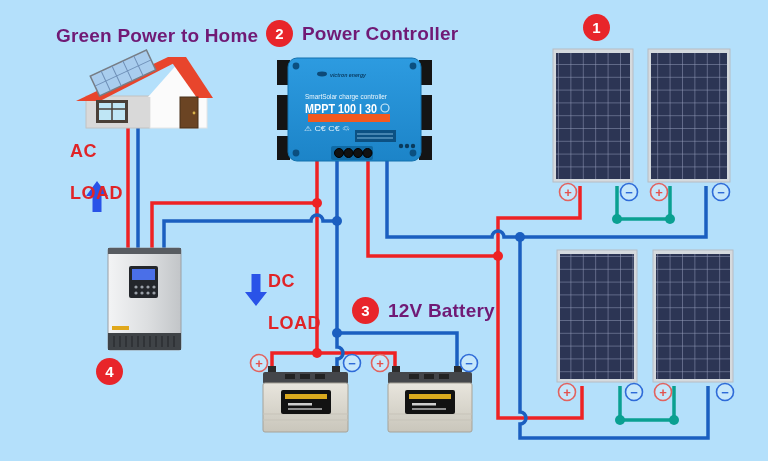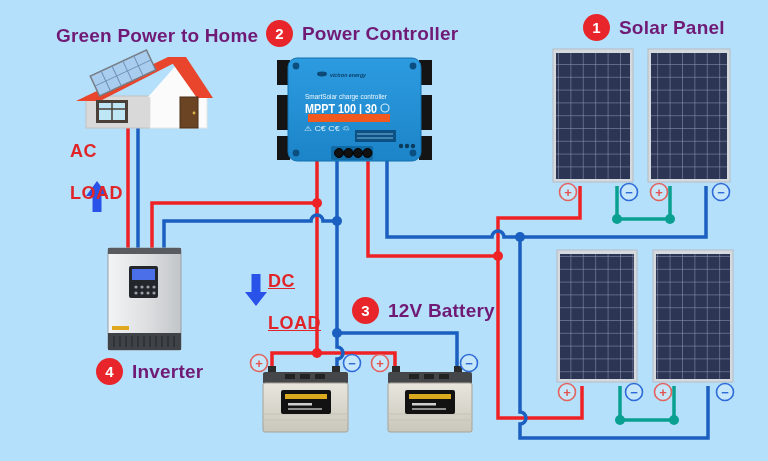--- a/index.html
+++ b/index.html
@@ -22,21 +22,21 @@
 
   
   .steprow{position:absolute;display:flex;align-items:center;gap:9px;}
   .badge{width:27px;height:27px;border-radius:50%;background:#e8252a;color:#fff;
          font:bold 15px/27px "Liberation Sans",sans-serif;text-align:center;flex:0 0 auto;}
   .lbl{font:bold 19px "Liberation Sans",sans-serif;color:#701a75;letter-spacing:.2px;white-space:nowrap;}
   .title{position:absolute;left:56px;top:25px;}
   .loadtxt{position:absolute;font:bold 18px/21px "Liberation Sans",sans-serif;color:#e02427;
            letter-spacing:.5px;white-space:pre-line;}
   .acload{left:70px;top:141px;width:52px;}
-  .dcload{left:268px;top:271px;text-align:left;text-decoration:underline;}
+  .dcload{left:268px;top:271px;text-align:left;}
 </style>
 </head>
 <body>
 
 <div class="canvas">
 
 <svg width="768" height="461" viewBox="0 0 768 461">
   <defs>
     <pattern id="pv" patternUnits="userSpaceOnUse" width="12.4" height="12.8">
       <rect width="12.4" height="12.8" fill="#2c3554"></rect>
@@ -283,31 +283,29 @@
 
 <div class="title lbl">Green Power to Home</div>
 
 <div class="steprow" style="left:266px;top:20px;">
   <span class="badge">2</span>
   <span class="lbl">Power Controller</span>
 </div>
 
 <div class="steprow" style="left:583px;top:14px;">
   <span class="badge">1</span>
-  <span class="lbl">Solar Panel</span>
 </div>
 
 <div class="steprow" style="left:352px;top:297px;">
   <span class="badge">3</span>
   <span class="lbl">12V Battery</span>
 </div>
 
 <div class="steprow" style="left:96px;top:358px;">
   <span class="badge">4</span>
-  <span class="lbl">Inverter</span>
 </div>
 
 <div class="loadtxt acload"><span>AC</span><br>
 <span>LOAD</span></div>
 
 <div class="loadtxt dcload"><span>DC</span><br>
 <span>LOAD</span></div>
 
 </div>
 

